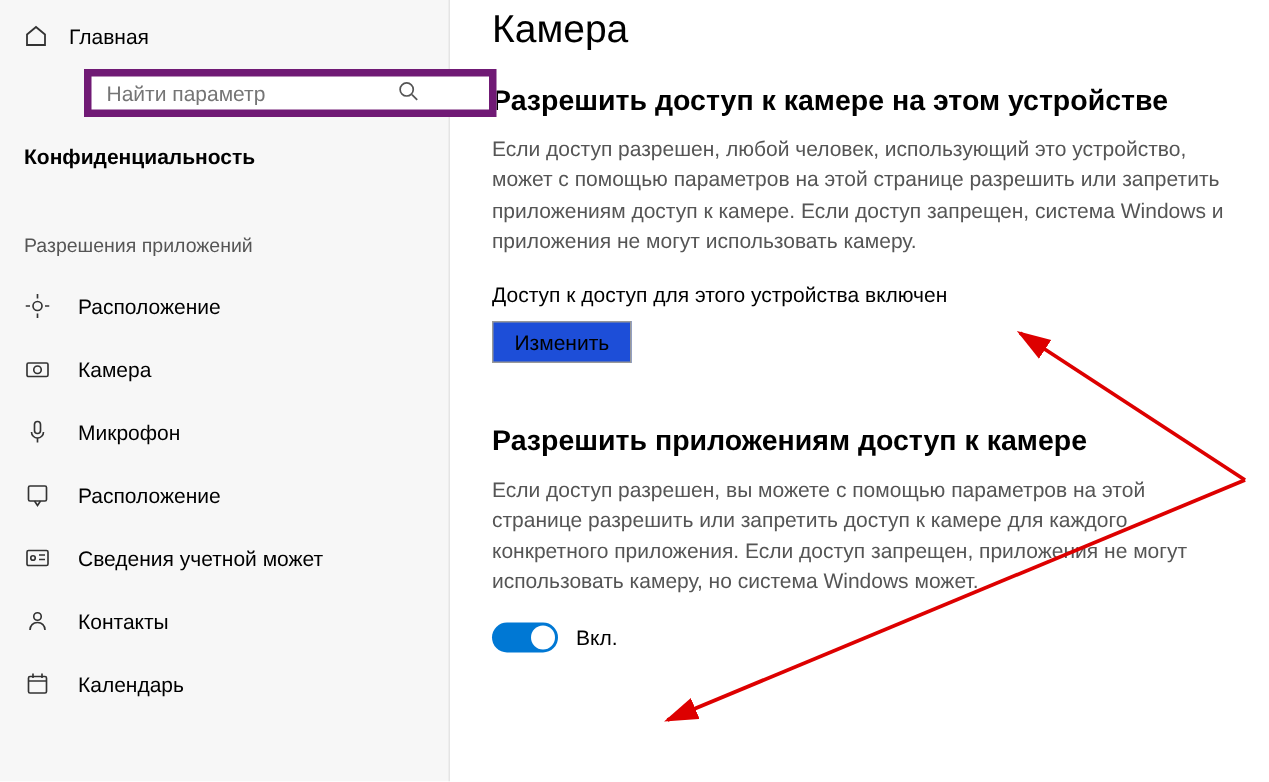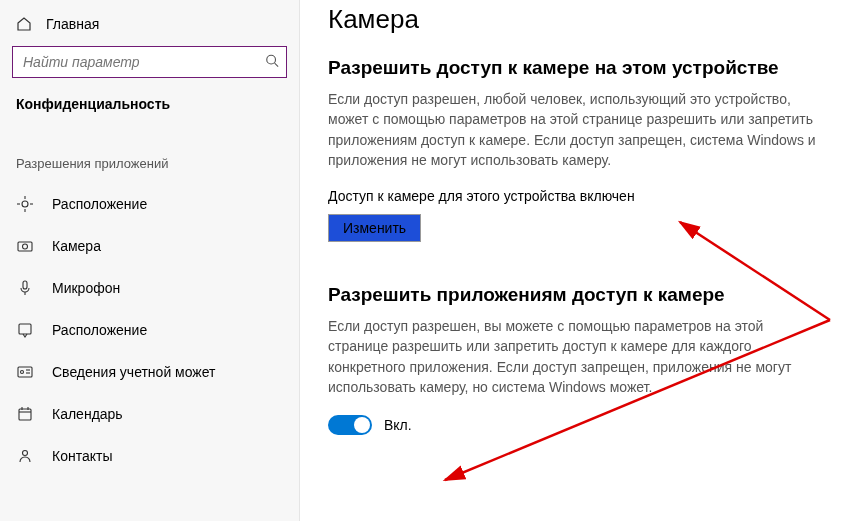--- a/index.html
+++ b/index.html
@@ -29,27 +29,27 @@
     padding: 6px 16px 10px 16px;
   }
   .home-row .icon { width: 16px; height: 16px; display:flex;align-items:center;justify-content:center;}
   .search-wrap {
     margin: 4px 12px 14px 12px;
     position: relative;
   }
   .search-input {
     width: 100%;
     height: 32px;
-    border: 1px solid #701a75;
+    border: 5px solid #701a75;
     background: #fff;
     padding: 0 30px 0 10px;
     font-size: 14px;
-    font-style: italic;
     color: #666;
     outline: none;
+    margin-left: 44px;
   }
   .search-icon {
     position: absolute;
     right: 8px; top: 50%; transform: translateY(-50%);
     color: #555;
   }
   .section-title {
     font-weight: 600;
     padding: 4px 16px 16px 16px;
     font-size: 14px;
@@ -190,46 +190,46 @@
           <line x1="9" y1="6" x2="13" y2="6"></line>
           <line x1="9" y1="9" x2="13" y2="9"></line>
         </svg>
     </span>
     <span>Сведения учетной может</span>
   </div>
 
   <div class="nav-item">
     <span class="icon">
       <svg width="16" height="16" viewBox="0 0 16 16" fill="none" stroke="#333" stroke-width="1.1">
+          <circle cx="8" cy="5" r="2.5"></circle>
+          <path d="M3 14c0-3 2-5 5-5s5 2 5 5"></path>
+        </svg>
+    </span>
+    <span>Контакты</span>
+  </div>
+
+  <div class="nav-item">
+    <span class="icon">
+      <svg width="16" height="16" viewBox="0 0 16 16" fill="none" stroke="#333" stroke-width="1.1">
           <rect x="2" y="3" width="12" height="11" rx="1"></rect>
           <line x1="2" y1="6" x2="14" y2="6"></line>
           <line x1="5" y1="1" x2="5" y2="4"></line>
           <line x1="11" y1="1" x2="11" y2="4"></line>
         </svg>
     </span>
     <span>Календарь</span>
   </div>
-
-  <div class="nav-item">
-    <span class="icon">
-      <svg width="16" height="16" viewBox="0 0 16 16" fill="none" stroke="#333" stroke-width="1.1">
-          <circle cx="8" cy="5" r="2.5"></circle>
-          <path d="M3 14c0-3 2-5 5-5s5 2 5 5"></path>
-        </svg>
-    </span>
-    <span>Контакты</span>
-  </div>
 </div>
 
 <div class="main">
   <h1 class="page-title">Камера</h1>
 
   <div class="sect-title">Разрешить доступ к камере на этом устройстве</div>
   <div class="sect-desc">Если доступ разрешен, любой человек, использующий это устройство, может с помощью параметров на этой странице разрешить или запретить приложениям доступ к камере. Если доступ запрещен, система Windows и приложения не могут использовать камеру.</div>
-  <div class="status-line">Доступ к камере для этого устройства включен</div>
+  <div class="status-line">Доступ к доступ для этого устройства включен</div>
   <button class="btn">Изменить</button>
 
   <div class="gap"></div>
 
   <div class="sect-title">Разрешить приложениям доступ к камере</div>
   <div class="sect-desc">Если доступ разрешен, вы можете с помощью параметров на этой странице разрешить или запретить доступ к камере для каждого конкретного приложения. Если доступ запрещен, приложения не могут использовать камеру, но система Windows может.</div>
   <div class="toggle-row">
     <div class="toggle"></div>
     <span>Вкл.</span>
   </div>

